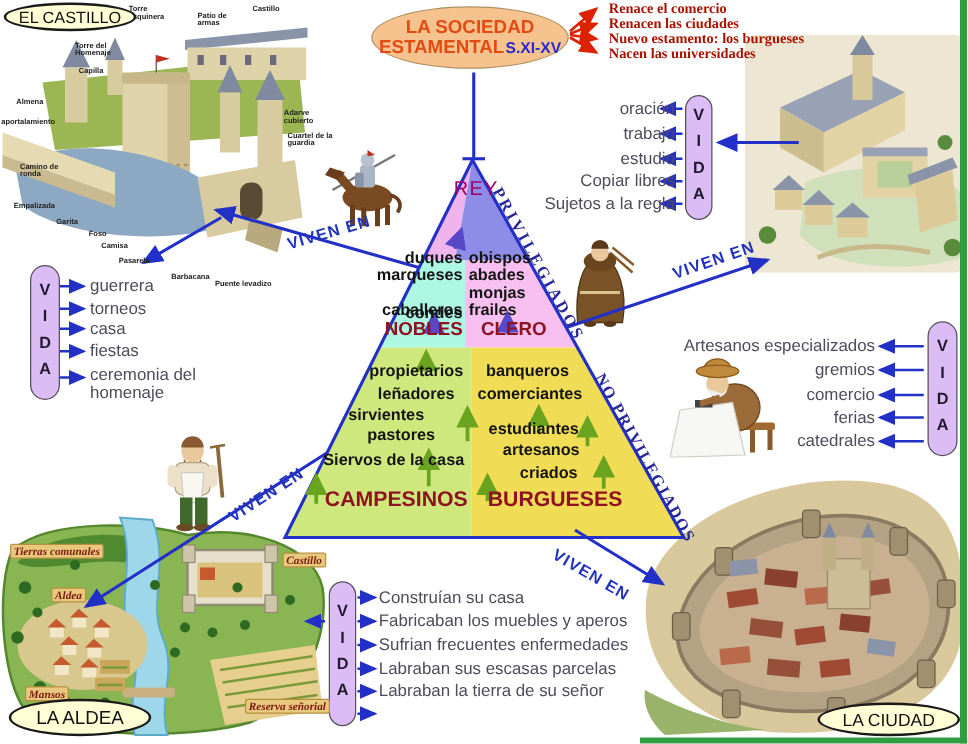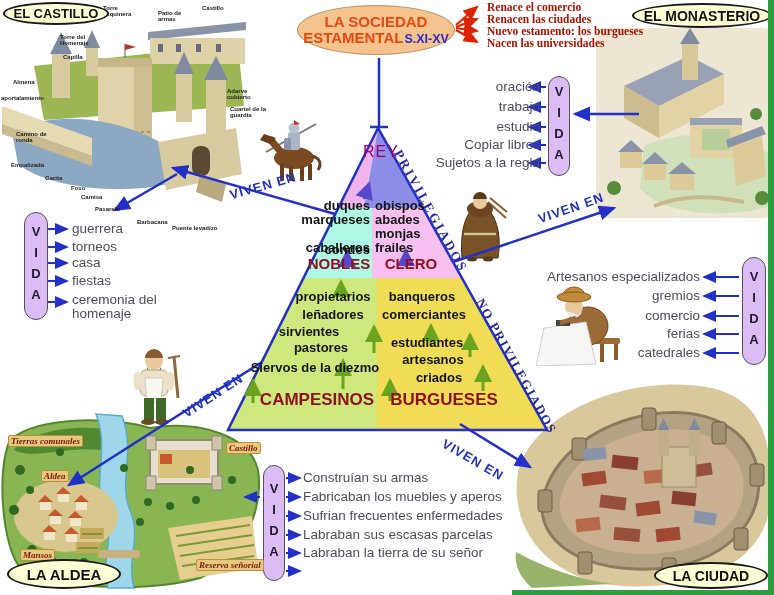--- a/index.html
+++ b/index.html
@@ -13,21 +13,21 @@
   .title-ellipse{position:absolute;left:297px;top:5px;width:158px;height:50px;border-radius:50%;
     background:#f6c28e;border:1px solid #b09060;display:flex;align-items:center;justify-content:center;
     text-align:center;z-index:4}
   .title-text{font-weight:bold;font-size:15px;line-height:16px;color:#e24b12;width:150px;white-space:normal}
   .title-period{color:#2a2ace;font-size:12.5px;font-weight:bold;margin-left:1px}
   .era-box{position:absolute;left:311px;top:44px;width:130px;height:16px;border-radius:9px;background:#b5d6c6;
     border:1px solid #5a6a7a;color:#3a7090;font-weight:bold;font-size:12px;display:flex;align-items:center;
     justify-content:center;z-index:5;letter-spacing:.3px}
   
   .place-label{position:absolute;background:#ffffd6;border:2px solid #1a1a1a;border-radius:50%;
-    display:flex;align-items:center;justify-content:center;font-weight:bold;color:#111;z-index:6}
+    display:flex;align-items:center;justify-content:center;font-weight:normal;color:#111;z-index:6}
   
   .change-item{position:absolute;left:487px;font-family:"Liberation Serif",serif;font-weight:bold;
     font-size:11.5px;color:#a81200;z-index:4;white-space:nowrap}
   
   .vida-capsule{position:absolute;background:#dcbcf4;border:1.5px solid #55505a;border-radius:12px;
     writing-mode:vertical-lr;text-orientation:upright;text-align:center;font-weight:bold;font-size:13px;
     letter-spacing:6px;color:#201a30;z-index:4;display:flex;align-items:center;justify-content:center}
   
   .life{position:absolute;font-size:13.5px;color:#4e4c5c;z-index:4;white-space:nowrap}
   .life.r{text-align:right}
@@ -377,21 +377,20 @@
       <span>LA SOCIEDAD ESTAMENTAL</span><span class="title-period">S.XI-XV</span>
     </div>
   </div>
 
   <div class="change-item" style="top:1px">Renace el comercio</div>
   <div class="change-item" style="top:13px">Renacen las ciudades</div>
   <div class="change-item" style="top:25px">Nuevo estamento: los burgueses</div>
   <div class="change-item" style="top:37px">Nacen las universidades</div>
 
   <div class="place-label" style="left:3px;top:2px;width:106px;height:23px;font-size:13px">EL CASTILLO</div>
-  <div class="place-label" style="left:632px;top:3px;width:140px;height:25px;font-size:14px">EL MONASTERIO</div>
   <div class="place-label" style="left:7px;top:559px;width:114px;height:30px;font-size:15px">LA  ALDEA</div>
   <div class="place-label" style="left:654px;top:562px;width:114px;height:27px;font-size:14px">LA CIUDAD</div>
 
   <div class="vida-capsule" style="left:24px;top:212px;width:24px;height:108px">VIDA</div>
   <div class="vida-capsule" style="left:548px;top:76px;width:22px;height:100px">VIDA</div>
   <div class="vida-capsule" style="left:742px;top:257px;width:24px;height:108px">VIDA</div>
   <div class="vida-capsule" style="left:263px;top:465px;width:22px;height:116px">VIDA</div>
 
   <div class="life" style="left:72px;top:221px">guerrera</div>
   <div class="life" style="left:72px;top:239px">torneos</div>
@@ -404,21 +403,21 @@
   <div class="life r" style="right:234px;top:119px">estudio</div>
   <div class="life r" style="right:234px;top:137px">Copiar libros</div>
   <div class="life r" style="right:234px;top:155px">Sujetos a la regla</div>
 
   <div class="life r" style="right:74px;top:269px">Artesanos especializados</div>
   <div class="life r" style="right:74px;top:288px">gremios</div>
   <div class="life r" style="right:74px;top:308px">comercio</div>
   <div class="life r" style="right:74px;top:326px">ferias</div>
   <div class="life r" style="right:74px;top:345px">catedrales</div>
 
-  <div class="life" style="left:303px;top:470px">Construían su armas</div>
+  <div class="life" style="left:303px;top:470px">Construían su casa</div>
   <div class="life" style="left:303px;top:489px">Fabricaban los muebles y aperos</div>
   <div class="life" style="left:303px;top:508px">Sufrian frecuentes enfermedades</div>
   <div class="life" style="left:303px;top:527px">Labraban sus escasas parcelas</div>
   <div class="life" style="left:303px;top:545px">Labraban la tierra de su señor</div>
 
   <div class="viven" style="left:228px;top:188px;transform:rotate(-16deg)">VIVEN EN</div>
   <div class="viven" style="left:536px;top:212px;transform:rotate(-19deg)">VIVEN EN</div>
   <div class="viven" style="left:180px;top:408px;transform:rotate(-33deg)">VIVEN EN</div>
   <div class="viven" style="left:447px;top:436px;transform:rotate(30deg)">VIVEN EN</div>
 
@@ -434,21 +433,21 @@
   <div class="pm" style="left:375px;top:226px">monjas</div>
   <div class="pm" style="left:375px;top:240px">frailes</div>
 
   <div class="sect-title" style="left:339px;top:255px;font-size:15px">NOBLES</div>
   <div class="sect-title" style="left:411px;top:255px;font-size:15px">CLERO</div>
 
   <div class="pm c" style="left:333px;top:289px">propietarios</div>
   <div class="pm c" style="left:333px;top:307px">leñadores</div>
   <div class="pm c" style="left:309px;top:324px">sirvientes</div>
   <div class="pm c" style="left:321px;top:340px">pastores</div>
-  <div class="pm c" style="left:315px;top:360px">Siervos de la diezmo</div>
+  <div class="pm c" style="left:315px;top:360px">Siervos de la casa</div>
   <div class="sect-title" style="left:317px;top:390px;font-size:17px">CAMPESINOS</div>
 
   <div class="pm c" style="left:422px;top:289px">banqueros</div>
   <div class="pm c" style="left:424px;top:307px">comerciantes</div>
   <div class="pm c" style="left:427px;top:335px">estudiantes</div>
   <div class="pm c" style="left:433px;top:352px">artesanos</div>
   <div class="pm c" style="left:439px;top:370px">criados</div>
   <div class="sect-title" style="left:444px;top:390px;font-size:17px">BURGUESES</div>
 
   <div class="priv" style="left:397px;top:134px;width:168px;letter-spacing:2.5px;transform:rotate(61deg)">PRIVILEGIADOS</div>

